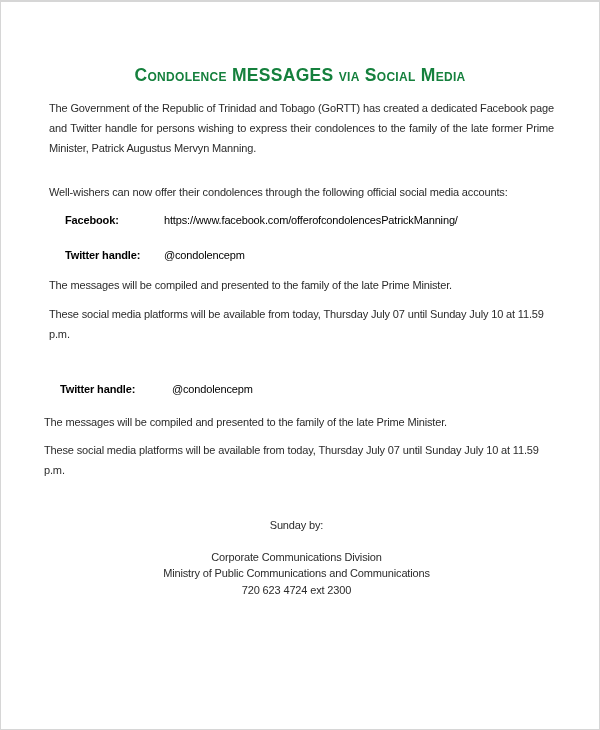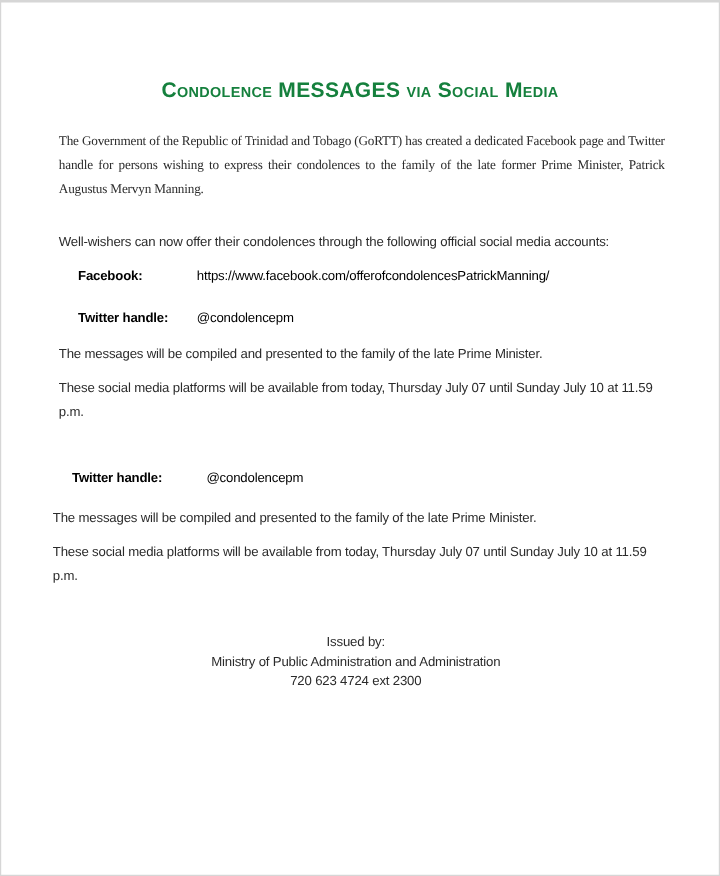--- a/index.html
+++ b/index.html
@@ -30,21 +30,21 @@
     color: #15803d;
   }
   .content {
     font-size: 11px;
     letter-spacing: -0.15px;
     line-height: 20px;
   }
   .block-a { margin-left: 48px; width: 505px; }
   .block-b { margin-left: 43px; width: 505px; }
   .content p { margin: 0; }
-  p.intro        { margin-top: 22px; text-align: justify; font-family: Liberation Serif, serif; }
+  p.intro        { margin-top: 12px; text-align: justify; }
   p.well-wishers { margin-top: 24px; }
   .acct-row      { line-height: 20px; }
   .acct-row.first-row   { margin-top: 8px; }
   .acct-row.second-row  { margin-top: 15px; }
   .acct-row.repeat-row  { margin-top: 35px; }
   .acct-label {
     display: inline-block;
     font-weight: 700;
     color: #000000;
     padding-left: 16px;
@@ -106,22 +106,23 @@
     </div>
 
     <p class="messages-b">The messages will be compiled and presented to the family of the late Prime Minister.</p>
 
     <p class="availability-b">These social media platforms will be available from today, Thursday July 07 until Sunday July 10 at 11.59 p.m.</p>
 
   </div>
 
   <div class="footer">
 
-    <p class="issued-by">Issued by:</p>
+    <p class="issued-by">Sunday by:</p>
 
+    <p class="org-line-1">Corporate Communications Division</p>
 
-    <p class="org-line-2">Ministry of Public Administration and Administration</p>
+    <p class="org-line-2">Ministry of Public Communications and Communications</p>
 
     <p class="org-line-3">720 623 4724 ext 2300</p>
 
   </div>
 
 </div>
 
 </body></html>

